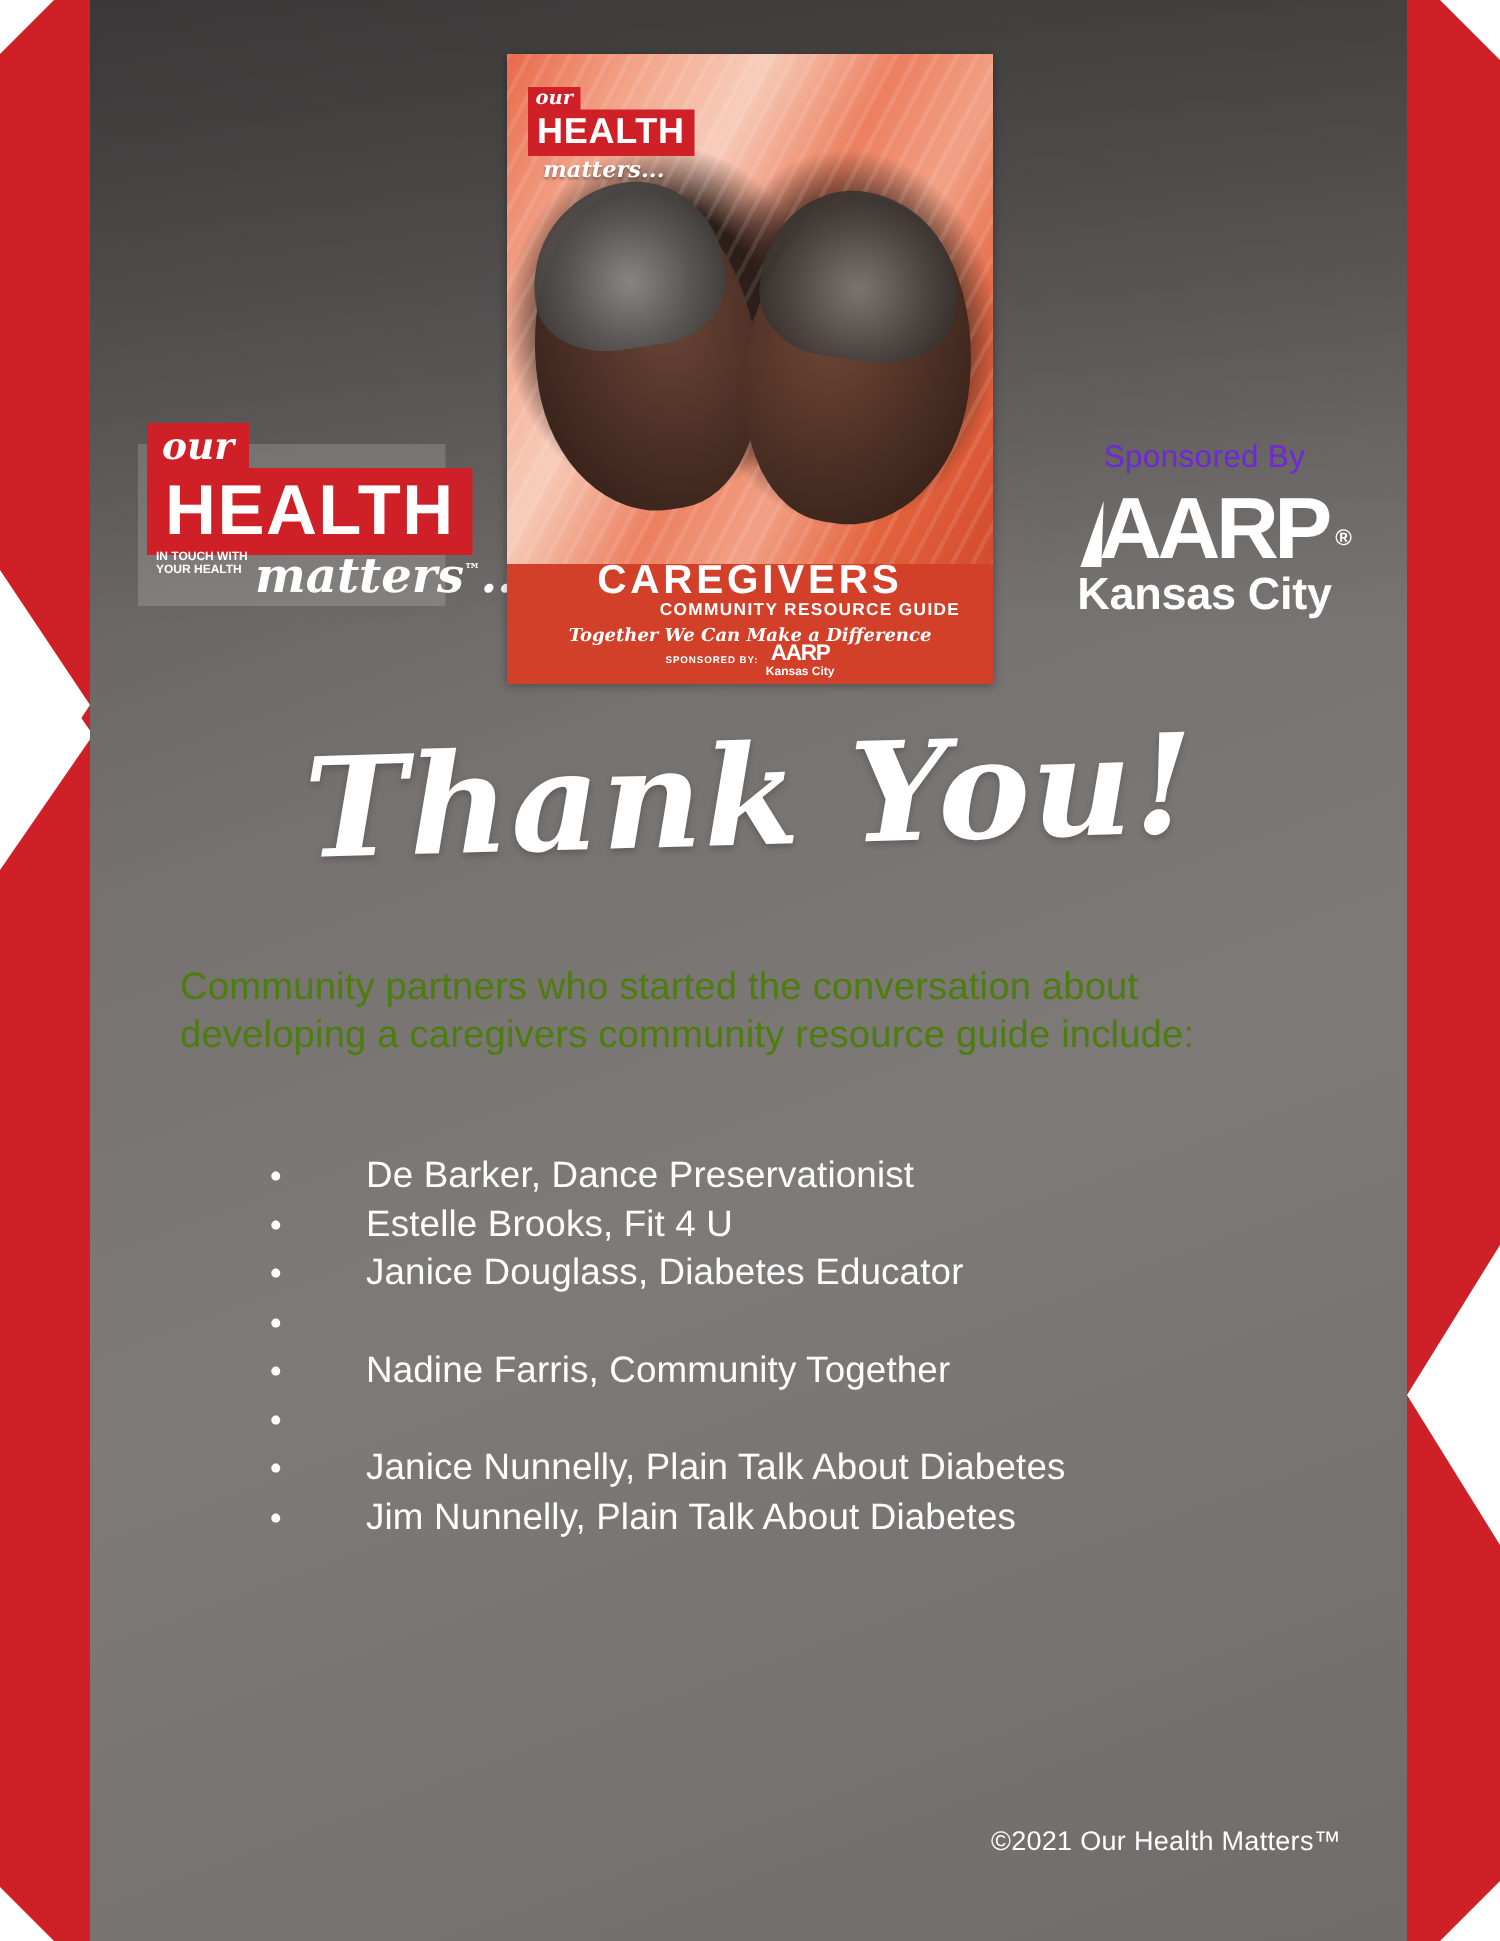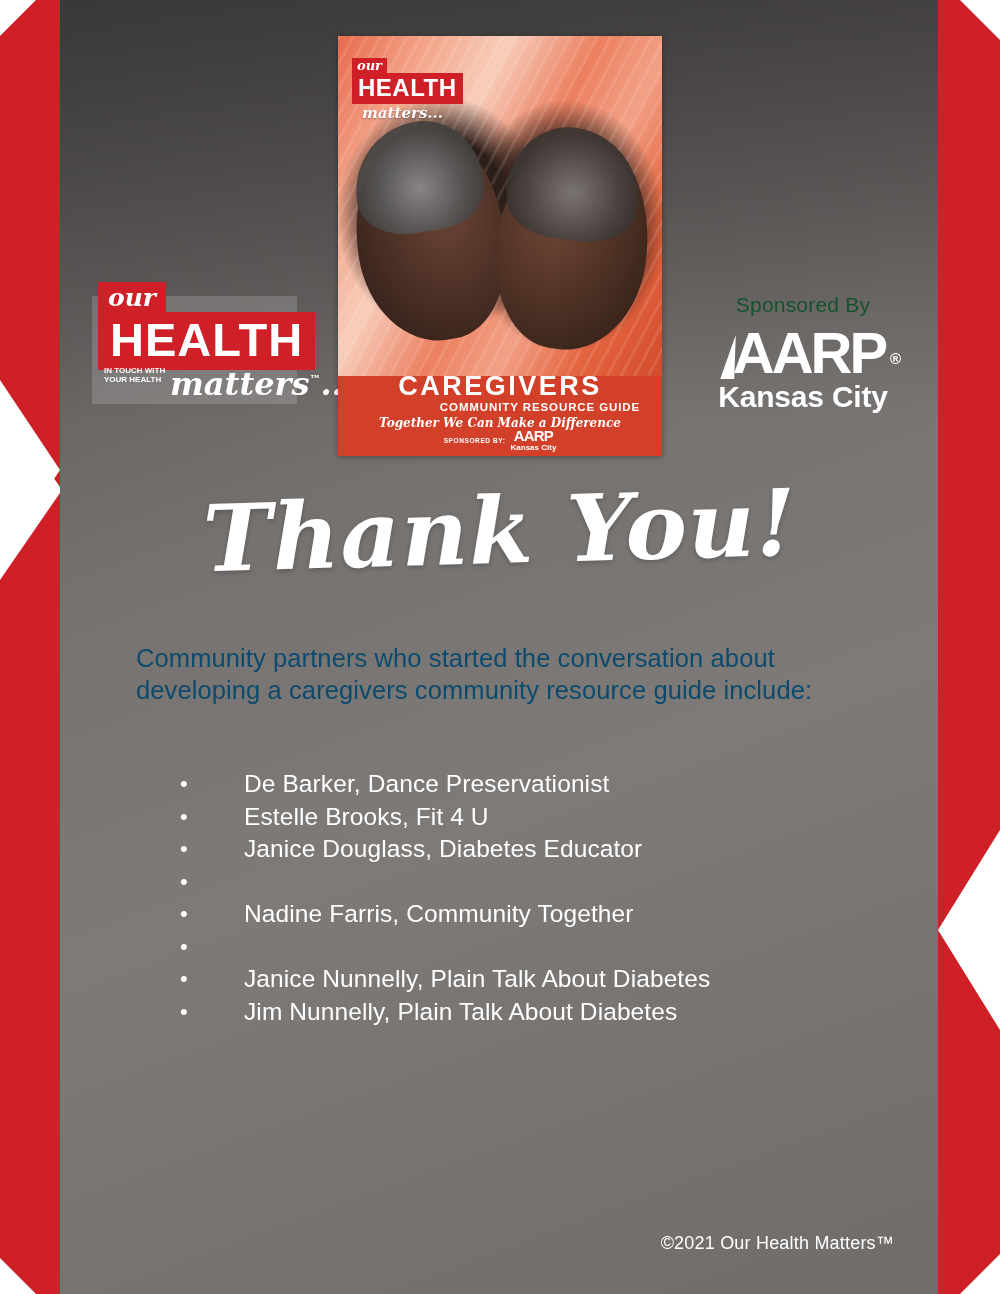--- a/index.html
+++ b/index.html
@@ -320,21 +320,21 @@
   }
 
   
   .sponsor {
     position: absolute;
     left: 690px; top: 292px;
     width: 226px;
     text-align: center;
   }
   .sponsor-label {
-    color: #14532d;
+    color: #6d28d9;
     font-size: 21px;
     line-height: 26px;
     letter-spacing: 0.2px;
   }
   .sponsor-aarp {
     position: relative;
     display: inline-block;
     color: #ffffff;
     font-weight: bold;
     font-size: 58px;
@@ -378,23 +378,23 @@
     font-size: 92px;
     line-height: 110px;
     letter-spacing: 1px;
     transform: rotate(-1.6deg);
     text-shadow: 0 2px 5px rgba(0,0,0,0.22);
   }
 
   
   .intro {
     position: absolute;
-    left: 136px; top: 642px;
+    left: 120px; top: 642px;
     width: 700px;
-    color: #0c4a6e;
+    color: #4d7c0f;
     font-size: 25.5px;
     line-height: 32px;
     letter-spacing: 0.1px;
   }
   .partners {
     position: absolute;
     left: 180px; top: 768px;
     width: 720px;
     list-style: none;
   }
@@ -410,21 +410,21 @@
     width: 64px;
     flex: 0 0 64px;
     color: #ffffff;
     font-size: 22px;
     line-height: 32.5px;
   }
 
   
   .footer {
     position: absolute;
-    right: 106px; bottom: 40px;
+    right: 106px; bottom: 56px;
     color: #ffffff;
     font-size: 18px;
     line-height: 22px;
     letter-spacing: 0.2px;
   }
 </style>
 </head>
 <body>
 
 <div class="page">

